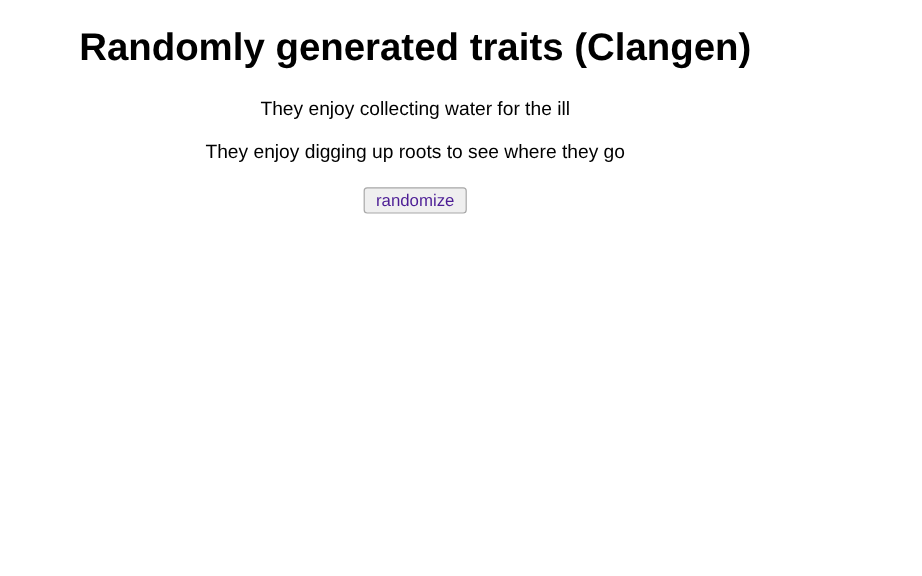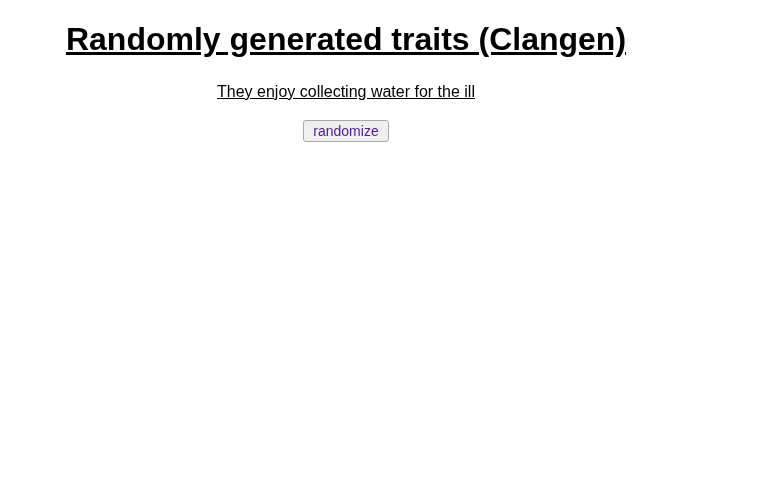--- a/index.html
+++ b/index.html
@@ -17,21 +17,20 @@
     -webkit-font-smoothing: antialiased;
   }
 
   .page {
     width: 692px;
     height: 480px;
     box-sizing: border-box;
     padding: 8px;
     background: #ffffff;
     text-align: center;
-    text-decoration: underline;
   }
 
   .page-title {
     margin: 0;
     padding: 0;
     padding-top: 13px;
     font-size: 32px;
     line-height: 37px;
     font-weight: bold;
     letter-spacing: 0px;
@@ -80,18 +79,19 @@
 </style>
 </head>
 <body>
 
 <div class="page">
 
   <h1 class="page-title">Randomly generated traits (Clangen)</h1>
 
   <p class="trait-line trait-line-first">They enjoy collecting water for the ill</p>
 
+  <p class="trait-line trait-line-second">They enjoy digging up roots to see where they go</p>
 
   <div class="randomize-row">
     <button class="randomize-button" type="button">randomize</button>
   </div>
 
 </div>
 
 </body></html>

